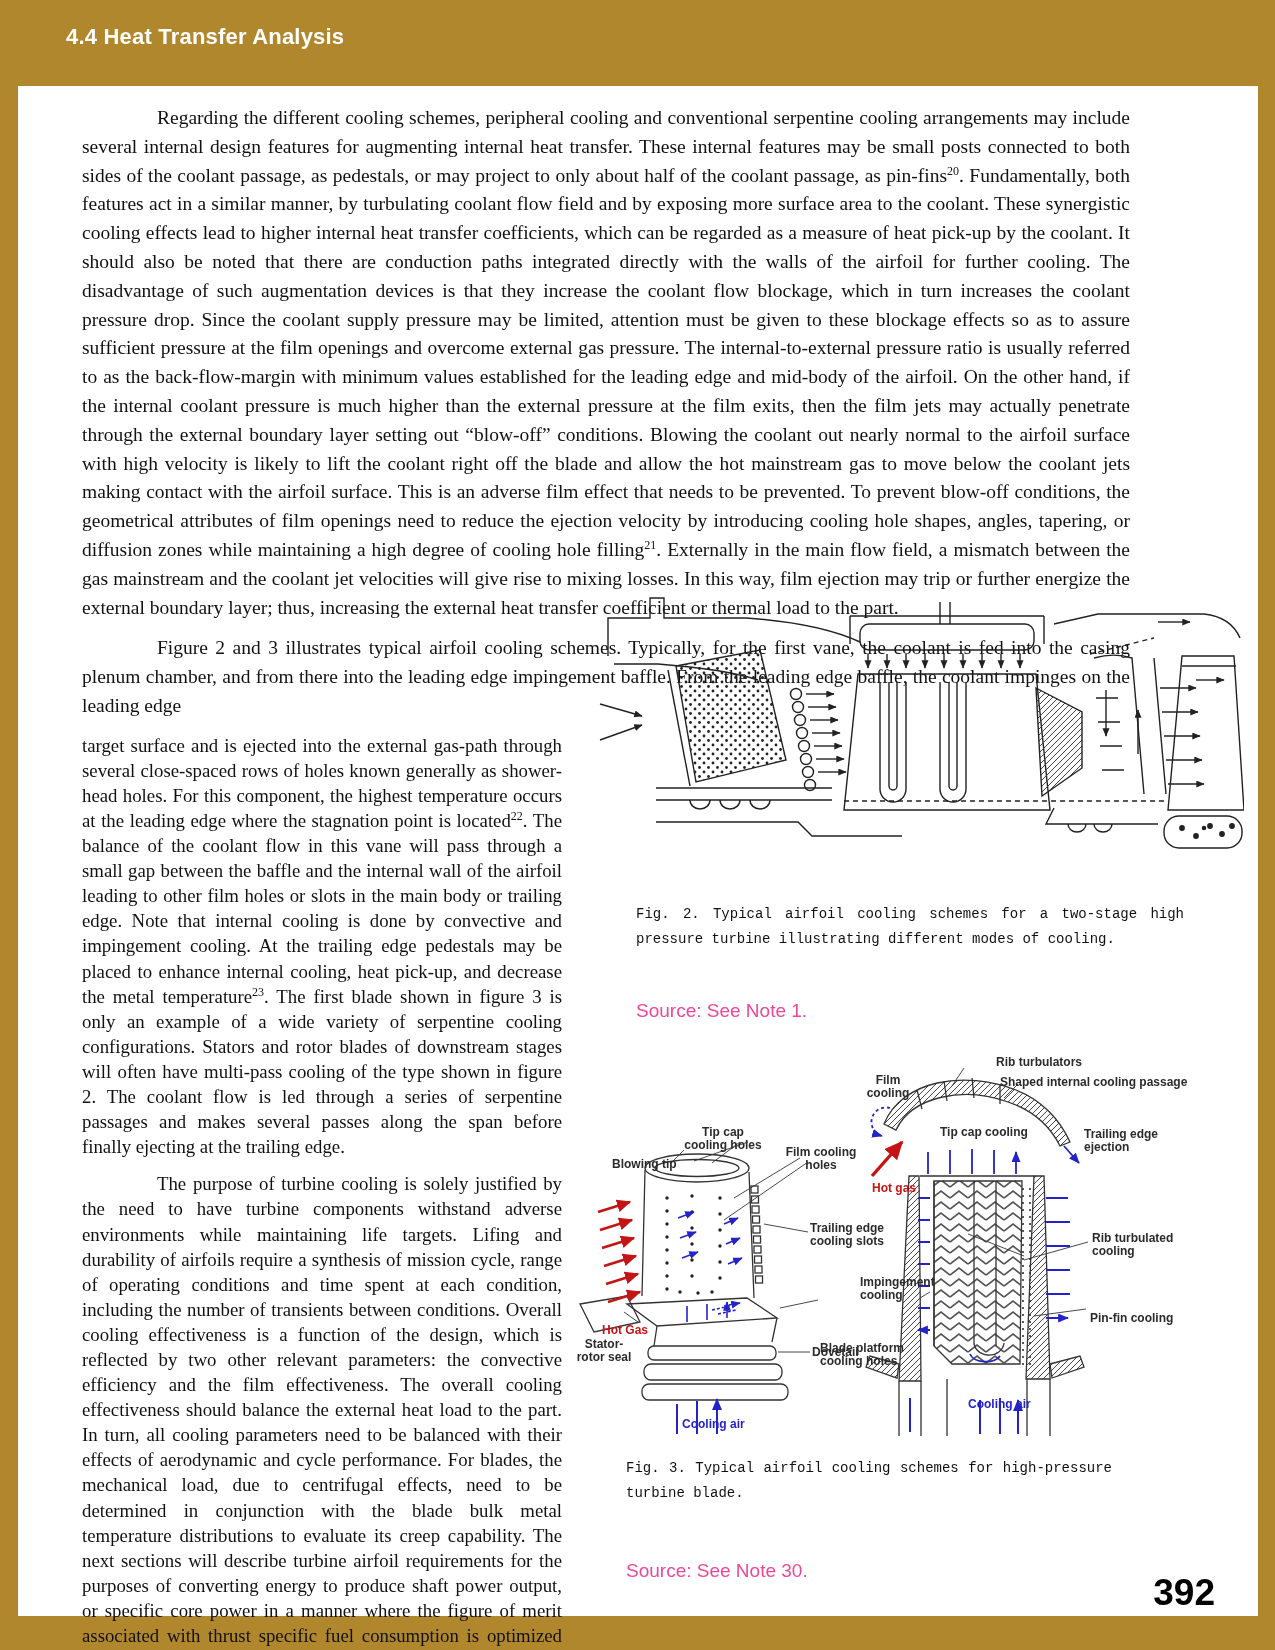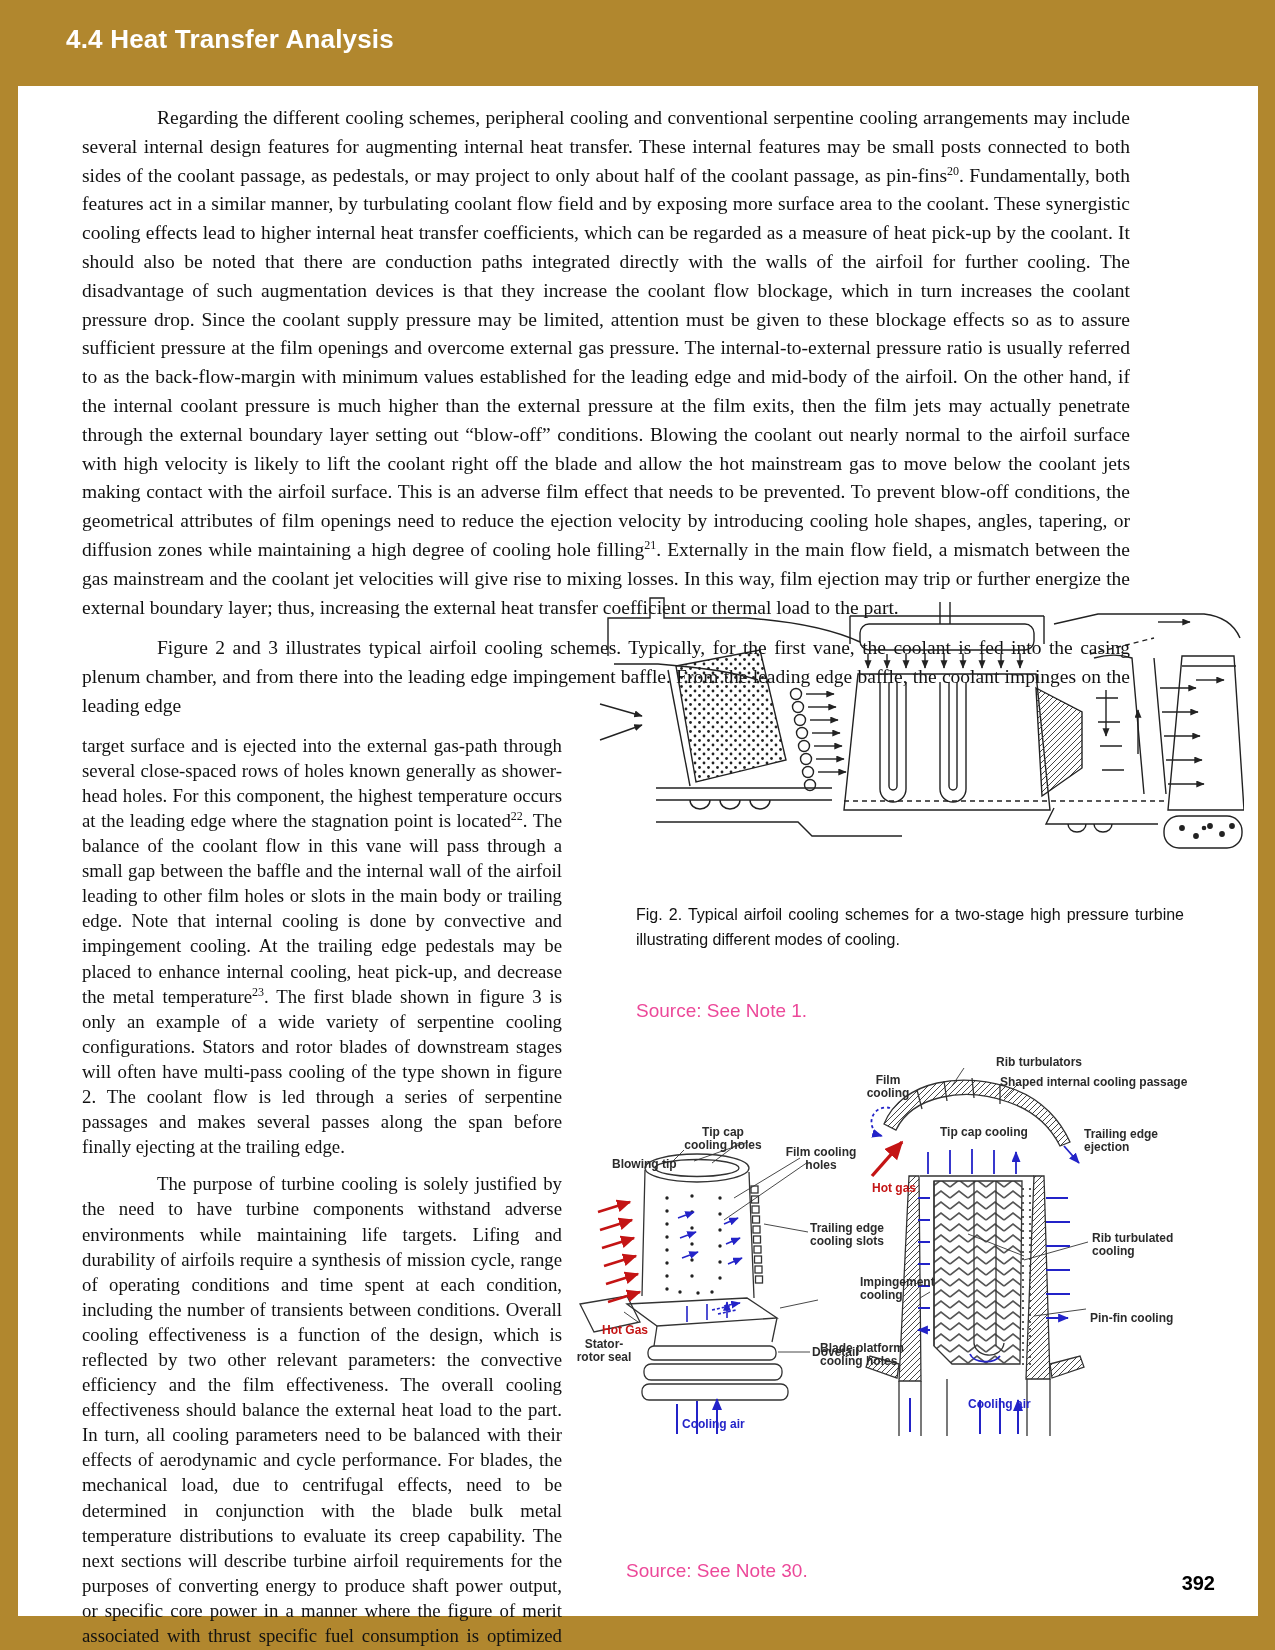--- a/index.html
+++ b/index.html
@@ -4,47 +4,47 @@
 <style>
   html,body{margin:0;padding:0;}
   body{width:1275px;height:1650px;position:relative;background:#ffffff;overflow:hidden;
        font-family:"Liberation Serif", serif;color:#111;}
   .bar{position:absolute;background:#b1872e;}
   .bar.top{left:0;top:0;width:1275px;height:86px;}
   .bar.left{left:0;top:0;width:18px;height:1650px;}
   .bar.right{right:0;top:0;width:17px;height:1650px;}
   .bar.bottom{left:0;top:1616px;width:1275px;height:34px;}
   .title{position:absolute;left:66px;top:24px;color:#ffffff;
-         font-family:"Liberation Sans", sans-serif;font-weight:bold;font-size:26px;letter-spacing:.2px;}
+         font-family:"Liberation Sans", sans-serif;font-weight:bold;font-size:22px;letter-spacing:.2px;}
   .content{position:absolute;left:70px;top:92px;width:1072px;}
   p.para{margin:12px;text-align:justify;}
   .blockA p.para{font-size:19.5px;line-height:28.8px;}
   p.indent{text-indent:75px;}
   .textcol{width:504px;}
   .textcol p.para{font-size:18.8px;line-height:25.1px;}
   sup{font-size:12px;line-height:0;vertical-align:super;}
   .figpanel{position:absolute;left:572px;top:548px;width:676px;height:1068px;}
   .fig2{position:absolute;left:26px;top:10px;width:646px;height:300px;}
-  .cap{position:absolute;font-family:Liberation Sans, sans-serif;font-size:16px;
+  .cap{position:absolute;font-family:Liberation Mono, monospace;font-size:14px;
        line-height:25px;color:#111;text-align:justify;}
   .fig2cap{left:64px;top:354px;width:548px;}
   .fig3cap{left:54px;top:908px;width:486px;}
   .src{position:absolute;font-family:"Liberation Sans", sans-serif;
        font-size:19px;color:#ec4899;margin-top:28px;}
   .fig2src{left:64px;top:424px;}
   .fig3src{left:54px;top:984px;}
   .fig3wrap{position:absolute;left:0px;top:498px;width:640px;height:395px;}
   .fig3wrap svg{position:absolute;left:0;top:0;width:640px;height:395px;}
   .lbl{position:absolute;font-family:"Liberation Sans", sans-serif;font-size:12px;
        font-weight:bold;line-height:1.08;color:#2b2b2b;}
   .lbl.ctr{text-align:center;}
   .lbl.hot{color:#c41414;}
   .lbl.cool{color:#2323c8;}
   .pagenum{position:absolute;right:60px;top:1572px;font-family:"Liberation Sans", sans-serif;
-           font-weight:bold;font-size:20px;color:#000;}
+           font-weight:bold;font-size:37px;color:#000;}
 </style>
 </head>
 <body>
 
 <div class="page">
 
   <div class="bar top"></div>
   <div class="bar left"></div>
   <div class="bar right"></div>
   <div class="bar bottom"></div>
@@ -303,17 +303,18 @@
       <div class="lbl" style="left:376px;top:10px;padding-left:48px;">Rib turbulators</div>
       <div class="lbl" style="left:428px;top:30px;width:205px;">Shaped internal cooling passage</div>
       <div class="lbl hot" style="left:300px;top:136px;">Hot gas</div>
       <div class="lbl" style="left:368px;top:80px;">Tip cap cooling</div>
       <div class="lbl" style="left:512px;top:82px;width:84px;">Trailing edge ejection</div>
       <div class="lbl" style="left:288px;top:230px;width:96px;">Impingement cooling</div>
       <div class="lbl" style="left:520px;top:186px;width:98px;">Rib turbulated cooling</div>
       <div class="lbl" style="left:518px;top:266px;">Pin-fin cooling</div>
       <div class="lbl cool" style="left:396px;top:352px;">Cooling air</div>
     </div>
+    <div class="cap fig3cap">Fig. 3. Typical airfoil cooling schemes for high-pressure turbine  blade.</div>
     <div class="src fig3src">Source: See Note 30.</div>
   </div>
 
   <div class="pagenum">392</div>
 </div>
 
 </body></html>

